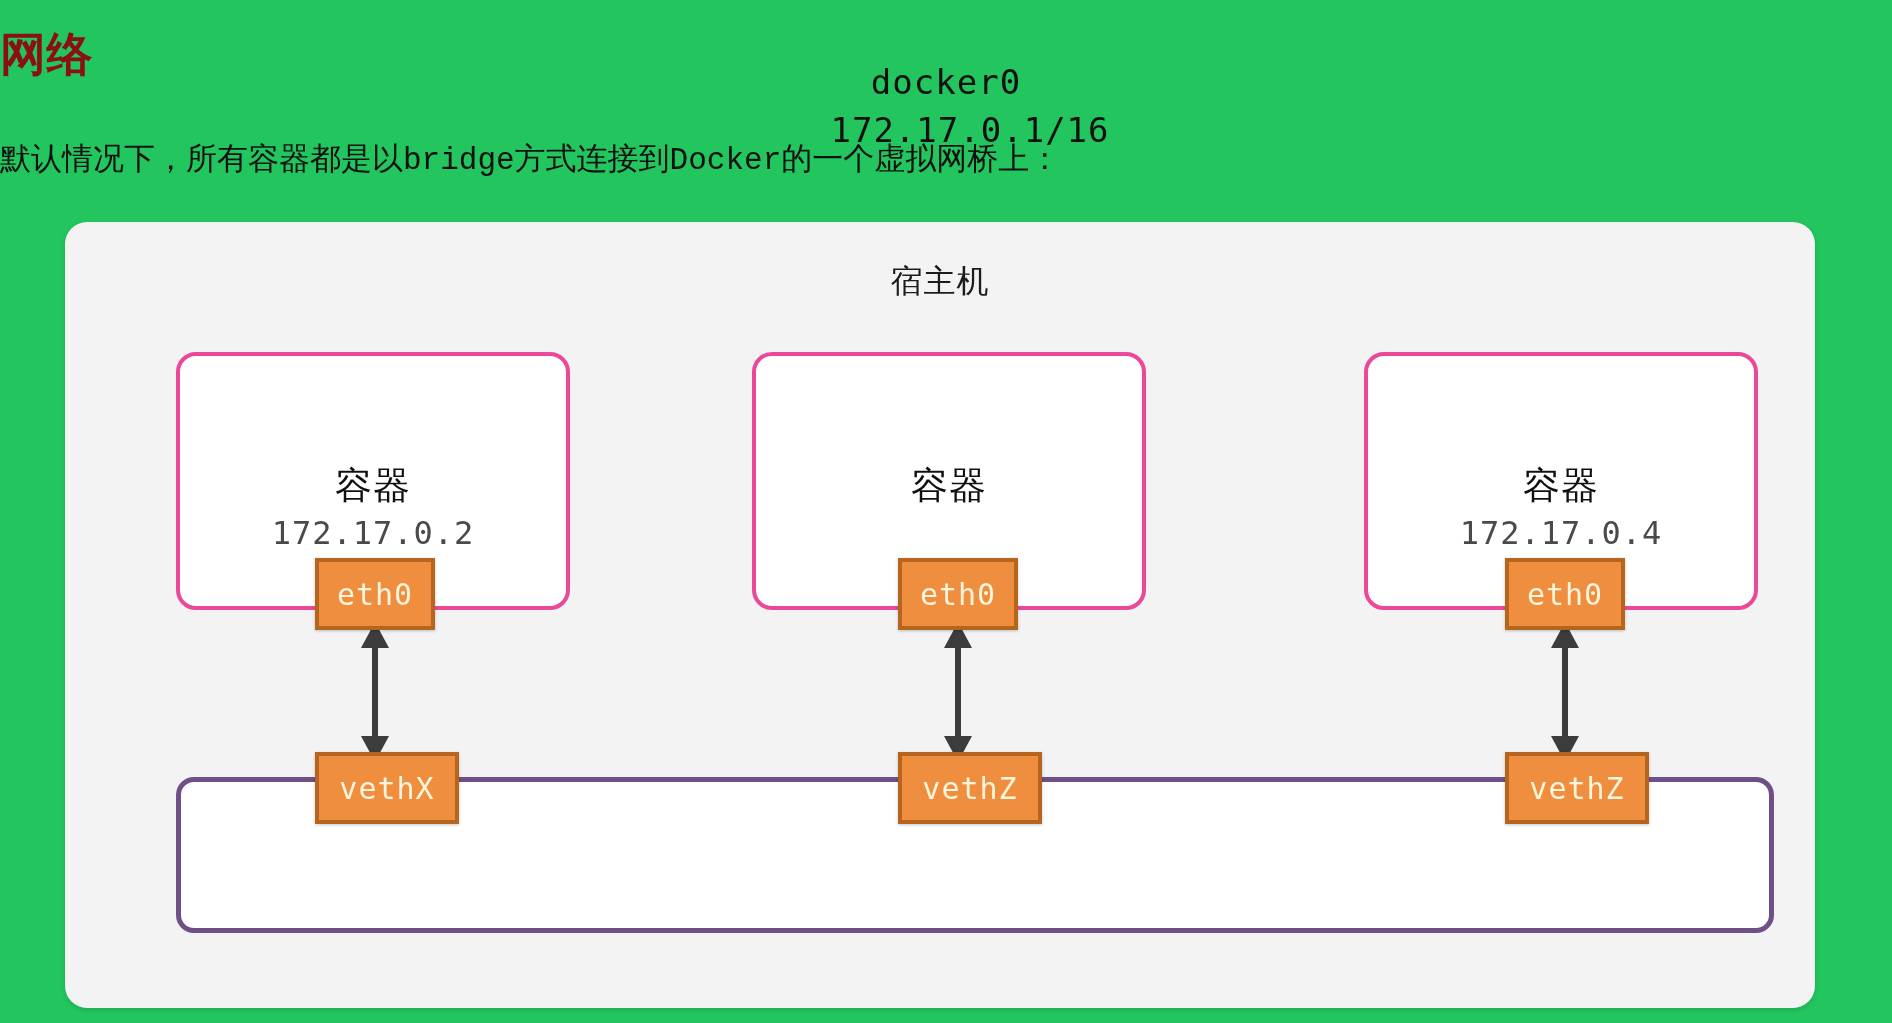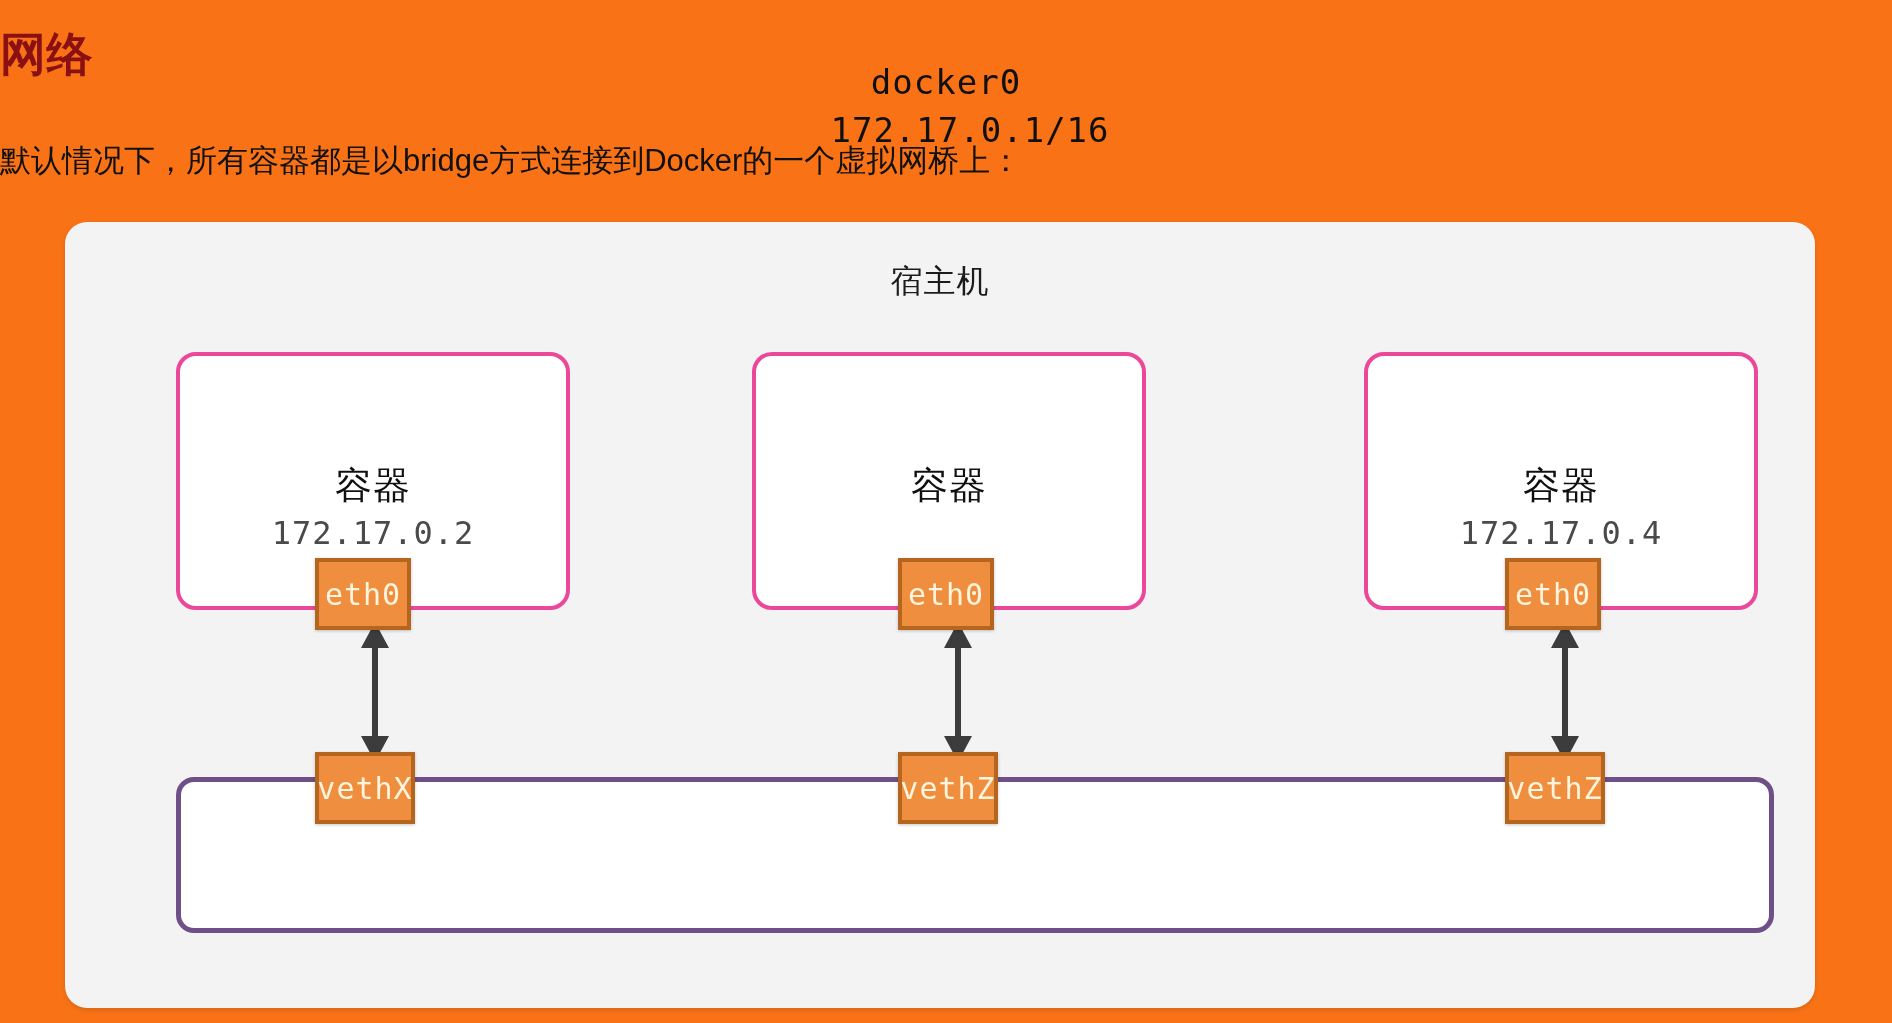--- a/index.html
+++ b/index.html
@@ -13,21 +13,21 @@
   }
   body {
     font-family: "Liberation Sans", "DejaVu Sans", sans-serif;
     color: #1a1a1a;
   }
 
   #page {
     position: relative;
     width: 1892px;
     height: 1023px;
-    background: #f97316;
+    background: #22c55e;
   }
 
   
   .page-title {
     position: absolute;
     left: 0px;
     top: -4px;
     font-size: 46px;
     font-weight: 700;
     line-height: 1.2;
@@ -38,20 +38,21 @@
 
   .intro-paragraph {
     position: absolute;
     left: 0px;
     top: 108px;
     font-size: 31px;
     font-weight: 400;
     line-height: 1.4;
     color: #111111;
     white-space: nowrap;
+    font-family: Liberation Mono, monospace;
   }
 
   
   .host-panel {
     position: absolute;
     left: 65px;
     top: 222px;
     width: 1750px;
     height: 786px;
     background: #f3f3f3;
@@ -116,26 +117,26 @@
     background: #ef8e3e;
     border: 4px solid #b5651d;
     font-family: "DejaVu Sans Mono", "Liberation Mono", monospace;
     font-size: 30px;
     color: #fff4dc;
     letter-spacing: 1px;
     z-index: 6;
     box-shadow: 0 1px 3px rgba(0,0,0,0.22);
   }
 
-  .eth-chip { width: 96px; height: 72px; top: 558px; }
+  .eth-chip { width: 120px; height: 72px; top: 558px; }
   .eth-chip.e1 { left: 315px; }
   .eth-chip.e2 { left: 898px; }
   .eth-chip.e3 { left: 1505px; }
 
-  .veth-chip { width: 100px; height: 72px; top: 752px; }
+  .veth-chip { width: 144px; height: 72px; top: 752px; }
   .veth-chip.v1 { left: 315px; }
   .veth-chip.v2 { left: 898px; }
   .veth-chip.v3 { left: 1505px; }
 
   
   .bridge-box {
     position: absolute;
     left: 176px;
     top: 777px;
     width: 1598px;

